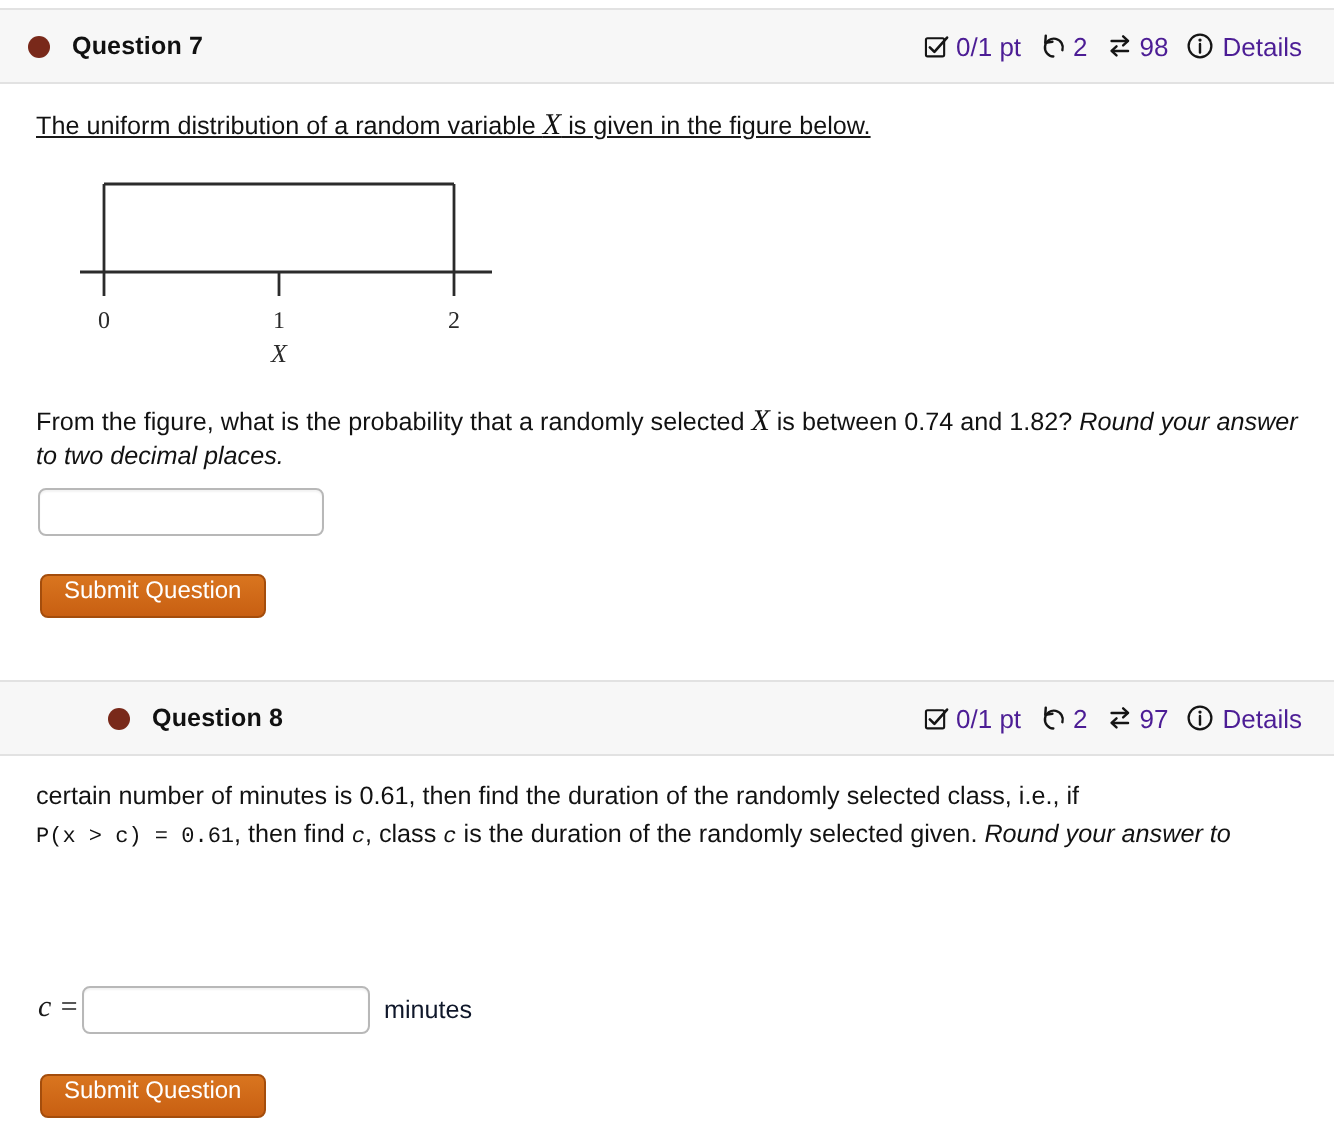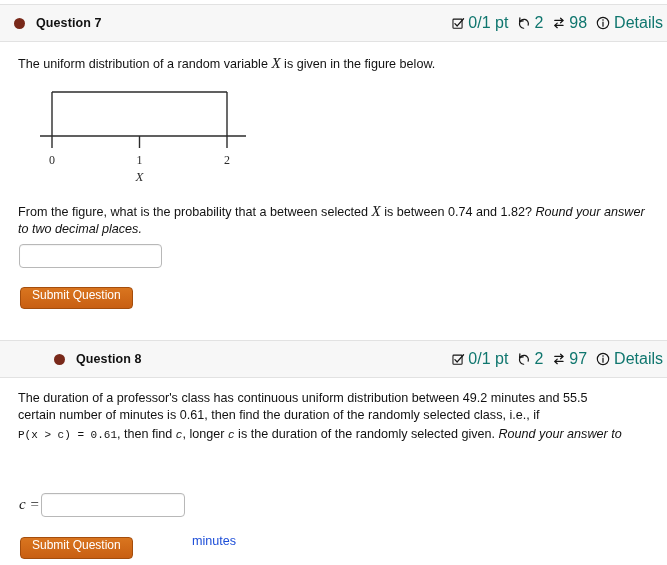--- a/index.html
+++ b/index.html
@@ -52,25 +52,25 @@
     margin-left: 11px;
     font-weight: bold;
     font-size: 12.5px;
     color: #111111;
     letter-spacing: 0.1px;
     white-space: nowrap;
     text-align: center;
   }
   .q-meta {
     margin-left: auto;
-    margin-right: 4px;
+    margin-right: 16px;
     display: flex;
     align-items: center;
-    font-size: 16px;
-    color: #0f766e;
+    font-size: 13px;
+    color: #4c1d95;
     white-space: nowrap;
   }
   .q-meta .mi {
     display: flex;
     align-items: center;
   }
   .q-meta .mi + .mi { margin-left: 9px; }
   .q-meta svg { display: block; }
   .q-meta .mtext { margin-left: 3px; }
   .q-meta .details-text { margin-left: 4px; }
@@ -132,22 +132,21 @@
     font-size: 12px;
     font-weight: normal;
     padding: 1px 11px 6px 11px;
     cursor: pointer;
     line-height: 13px;
     white-space: nowrap;
   }
   .inline-label {
     position: absolute;
     font-size: 12.6px;
-    color: #1d4ed8;
-    margin-top: 36px;
+    color: #0f172a;
   }
   .c-eq {
     position: absolute;
     font-family: "Liberation Serif", serif;
     font-size: 15px;
   }
   .c-eq i { font-style: italic; }
 </style>
 </head>
 <body>
@@ -195,21 +194,21 @@
             <circle cx="8" cy="8" r="6.5" fill="none" stroke="#151515" stroke-width="1.3"></circle>
             <circle cx="8" cy="4.6" r="0.95" fill="#151515"></circle>
             <path d="M8 6.9 V11.7" stroke="#151515" stroke-width="1.4" stroke-linecap="round"></path>
           </svg>
         </span>
         <span class="details-text">Details</span>
       </span>
     </div>
   </div>
 
-  <div class="q-body" style="top:55px;">
+  <div class="q-body" style="top:55px;text-decoration:underline;">
     <div class="para">
       <span>The uniform distribution of a random variable </span><span class="mathvar">X</span><span> is given in the figure below.</span>
     </div>
   </div>
 
   <div class="figure" style="left:28px; top:84px;">
     <svg width="230" height="105" viewBox="0 0 230 105">
 
       <line x1="12" y1="52" x2="218" y2="52" stroke="#2b2b2b" stroke-width="1.6"></line>
 
@@ -222,21 +221,21 @@
       <text x="24" y="80" font-family="Liberation Serif, serif" font-size="12" fill="#2b2b2b" text-anchor="middle">0</text>
       <text x="111.5" y="80" font-family="Liberation Serif, serif" font-size="12" fill="#2b2b2b" text-anchor="middle">1</text>
       <text x="199" y="80" font-family="Liberation Serif, serif" font-size="12" fill="#2b2b2b" text-anchor="middle">2</text>
 
       <text x="111.5" y="97" font-family="Liberation Serif, serif" font-size="13" font-style="italic" fill="#2b2b2b" text-anchor="middle">X</text>
     </svg>
   </div>
 
   <div class="q-body" style="top:203px;">
     <div class="para">
-      <span>From the figure, what is the probability that a between selected </span><span class="mathvar">X</span><span> is between 0.74 and 1.82? </span><span class="ital">Round your answer to two decimal places.</span>
+      <span>From the figure, what is the probability that a randomly selected </span><span class="mathvar">X</span><span> is between 0.74 and 1.82? </span><span class="ital">Round your answer to two decimal places.</span>
     </div>
   </div>
 
   <input class="answer-input" style="left: 19px; top: 244px; width: 143px;" value="" placeholder="">
 
   <button class="submit-btn" style="left:20px; top:287px;">Submit Question</button>
 
   <div class="q-header" style="top:340px;padding-left:40px;">
     <div class="q-title-wrap">
       <span class="q-dot"></span>
@@ -279,24 +278,23 @@
             <circle cx="8" cy="4.6" r="0.95" fill="#151515"></circle>
             <path d="M8 6.9 V11.7" stroke="#151515" stroke-width="1.4" stroke-linecap="round"></path>
           </svg>
         </span>
         <span class="details-text">Details</span>
       </span>
     </div>
   </div>
 
   <div class="q-body" style="top:390px;">
-    <div class="para">The duration of a professor's class has continuous uniform distribution between 49.2 minutes and 55.5</div>
     <div class="para">certain number of minutes is 0.61, then find the duration of the randomly selected class, i.e., if</div>
     <div class="para" style="line-height:20px;">
-      <span class="mathblock">P(x &gt; c) = 0.61</span><span>, then find </span><span class="mathblock"><i>c</i></span><span>, longer </span><span class="mathblock"><i>c</i></span><span> is the duration of the randomly selected given. </span><span class="ital">Round your answer to</span>
+      <span class="mathblock">P(x &gt; c) = 0.61</span><span>, then find </span><span class="mathblock"><i>c</i></span><span>, class </span><span class="mathblock"><i>c</i></span><span> is the duration of the randomly selected given. </span><span class="ital">Round your answer to</span>
     </div>
   </div>
 
   <div class="c-eq" style="left:19px; top:496px;">
     <i>c =</i>
   </div>
 
   <input class="answer-input" style="left: 41px; top: 493px; width: 144px;" value="" placeholder="">
 
   <div class="inline-label" style="left:192px; top:498px;">minutes</div>

